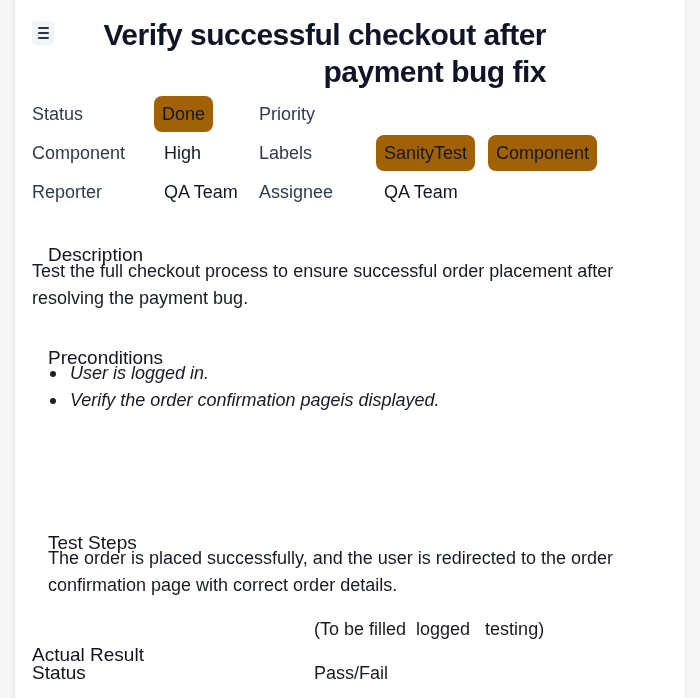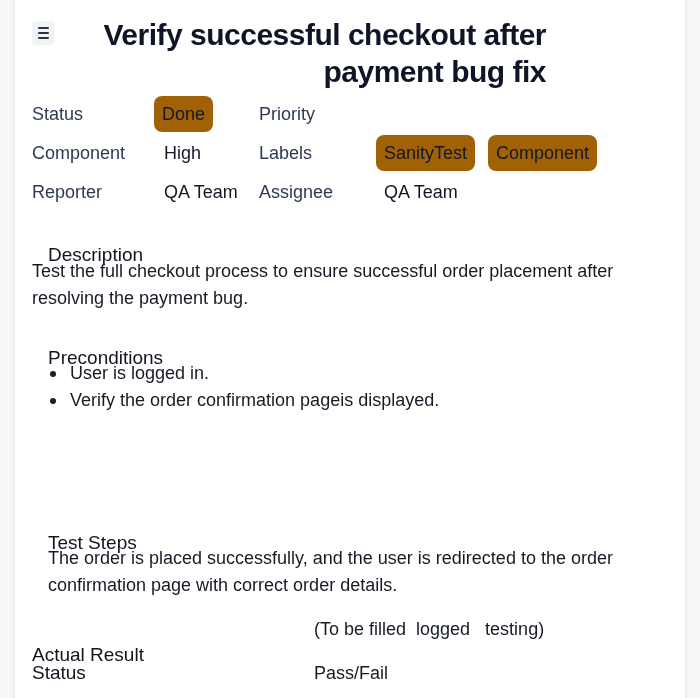--- a/index.html
+++ b/index.html
@@ -111,20 +111,21 @@
       margin: 0;
       padding: 0;
       list-style: none;
       font-size: 18px;
       color: #161b26;
     }
     .bullets li {
       position: relative;
       line-height: 27px;
       padding-left: 22px;
+      font-style: italic;
     }
     .bullets li::before {
       content: "";
       position: absolute;
       left: 2px;
       top: 11px;
       width: 6px;
       height: 6px;
       border-radius: 50%;
       background: #1a1f2b;

